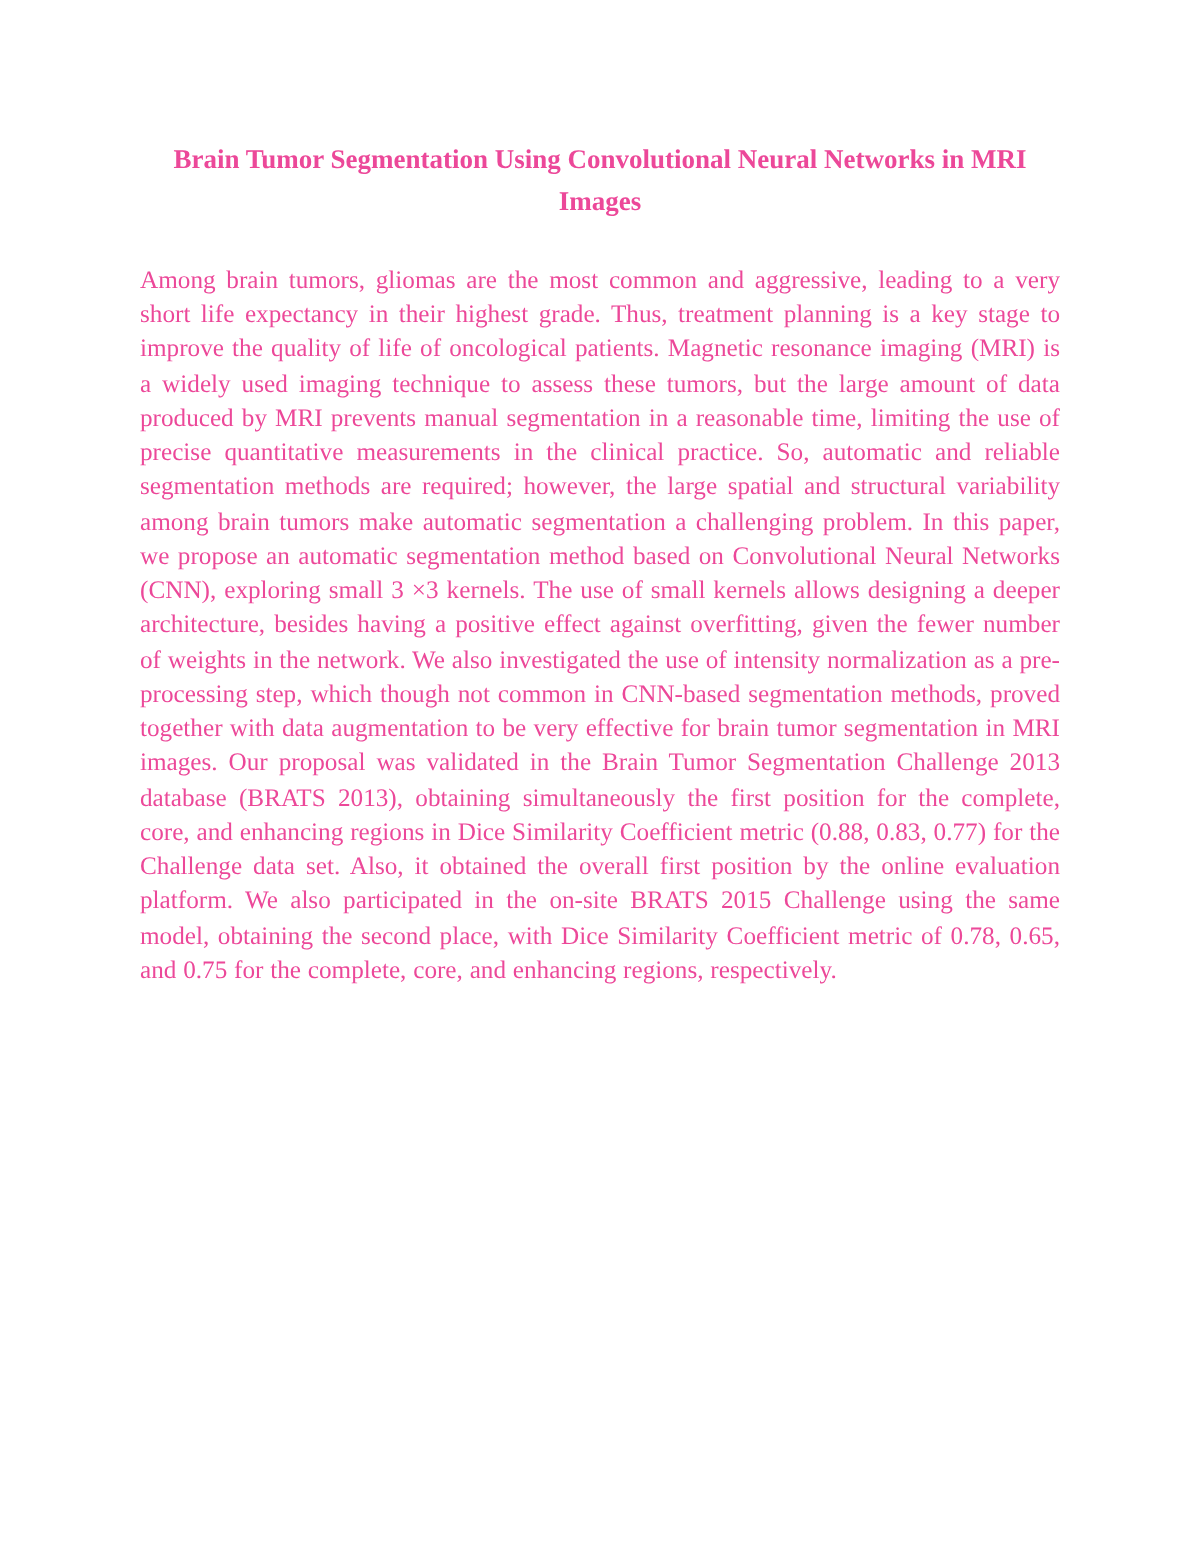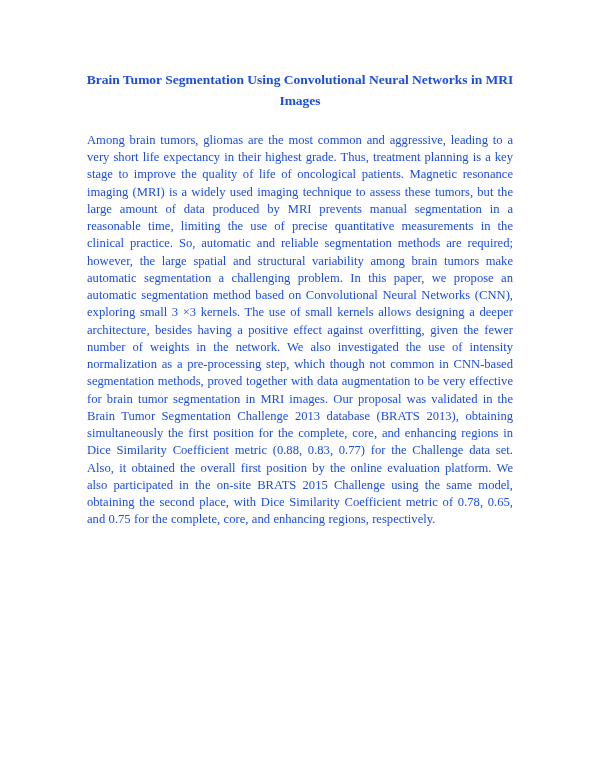--- a/index.html
+++ b/index.html
@@ -9,35 +9,35 @@
   }
   .page {
     position: relative;
     width: 600px;
     height: 726px;
     margin: 0 auto;
     background: #ffffff;
     box-sizing: border-box;
     padding: 70px 70px 0 70px;
     font-family: "Liberation Serif", serif;
-    color: #1d4ed8;
+    color: #ec4899;
   }
   .paper-title {
     font-size: 13.5px;
     font-weight: bold;
     text-align: center;
     line-height: 1.55;
     margin: 0 auto 20px auto;
     max-width: 452px;
   }
   .abstract {
     font-size: 12.6px;
     line-height: 1.37;
     text-align: justify;
-    margin: 17px;
+    margin: 0;
     word-spacing: 0.02em;
   }
 </style>
 </head>
 <body>
 
 <div class="page">
   <h1 class="paper-title">Brain Tumor Segmentation Using Convolutional Neural Networks in MRI Images</h1>
   <p class="abstract">Among brain tumors, gliomas are the most common and aggressive, leading to a very short life expectancy in their highest grade. Thus, treatment planning is a key stage to improve the quality of life of oncological patients. Magnetic resonance imaging (MRI) is a widely used imaging technique to assess these tumors, but the large amount of data produced by MRI prevents manual segmentation in a reasonable time, limiting the use of precise quantitative measurements in the clinical practice. So, automatic and reliable segmentation methods are required; however, the large spatial and structural variability among brain tumors make automatic segmentation a challenging problem. In this paper, we propose an automatic segmentation method based on Convolutional Neural Networks (CNN), exploring small 3 ×3 kernels. The use of small kernels allows designing a deeper architecture, besides having a positive effect against overfitting, given the fewer number of weights in the network. We also investigated the use of intensity normalization as a pre-processing step, which though not common in CNN-based segmentation methods, proved together with data augmentation to be very effective for brain tumor segmentation in MRI images. Our proposal was validated in the Brain Tumor Segmentation Challenge 2013 database (BRATS 2013), obtaining simultaneously the first position for the complete, core, and enhancing regions in Dice Similarity Coefficient metric (0.88, 0.83, 0.77) for the Challenge data set. Also, it obtained the overall first position by the online evaluation platform. We also participated in the on-site BRATS 2015 Challenge using the same model, obtaining the second place, with Dice Similarity Coefficient metric of 0.78, 0.65, and 0.75 for the complete, core, and enhancing regions, respectively.</p>
 </div>

